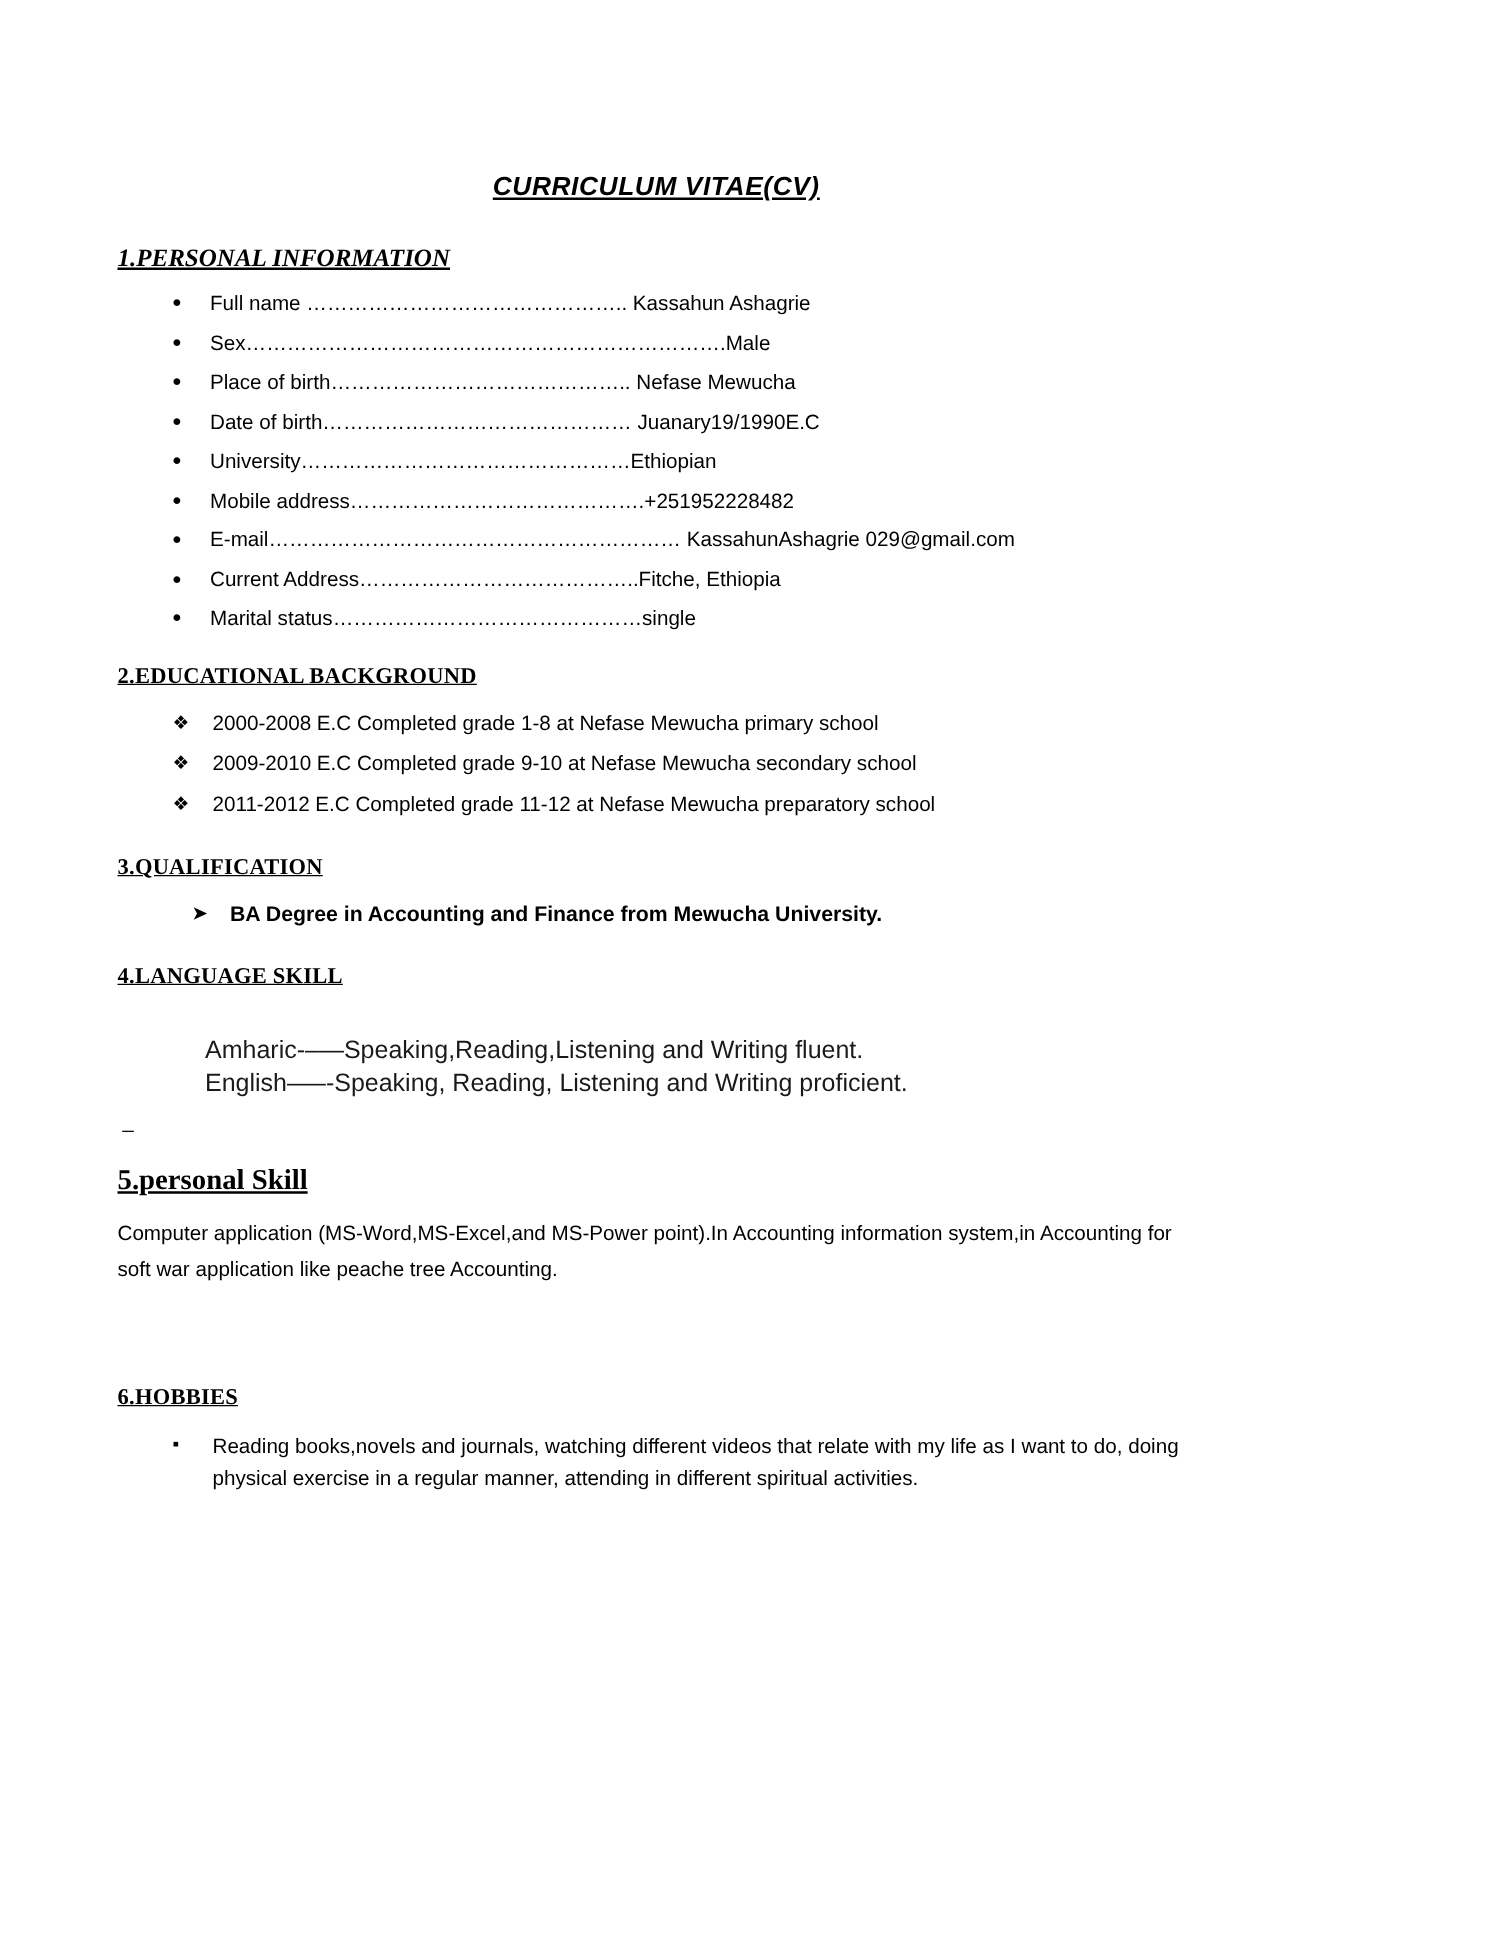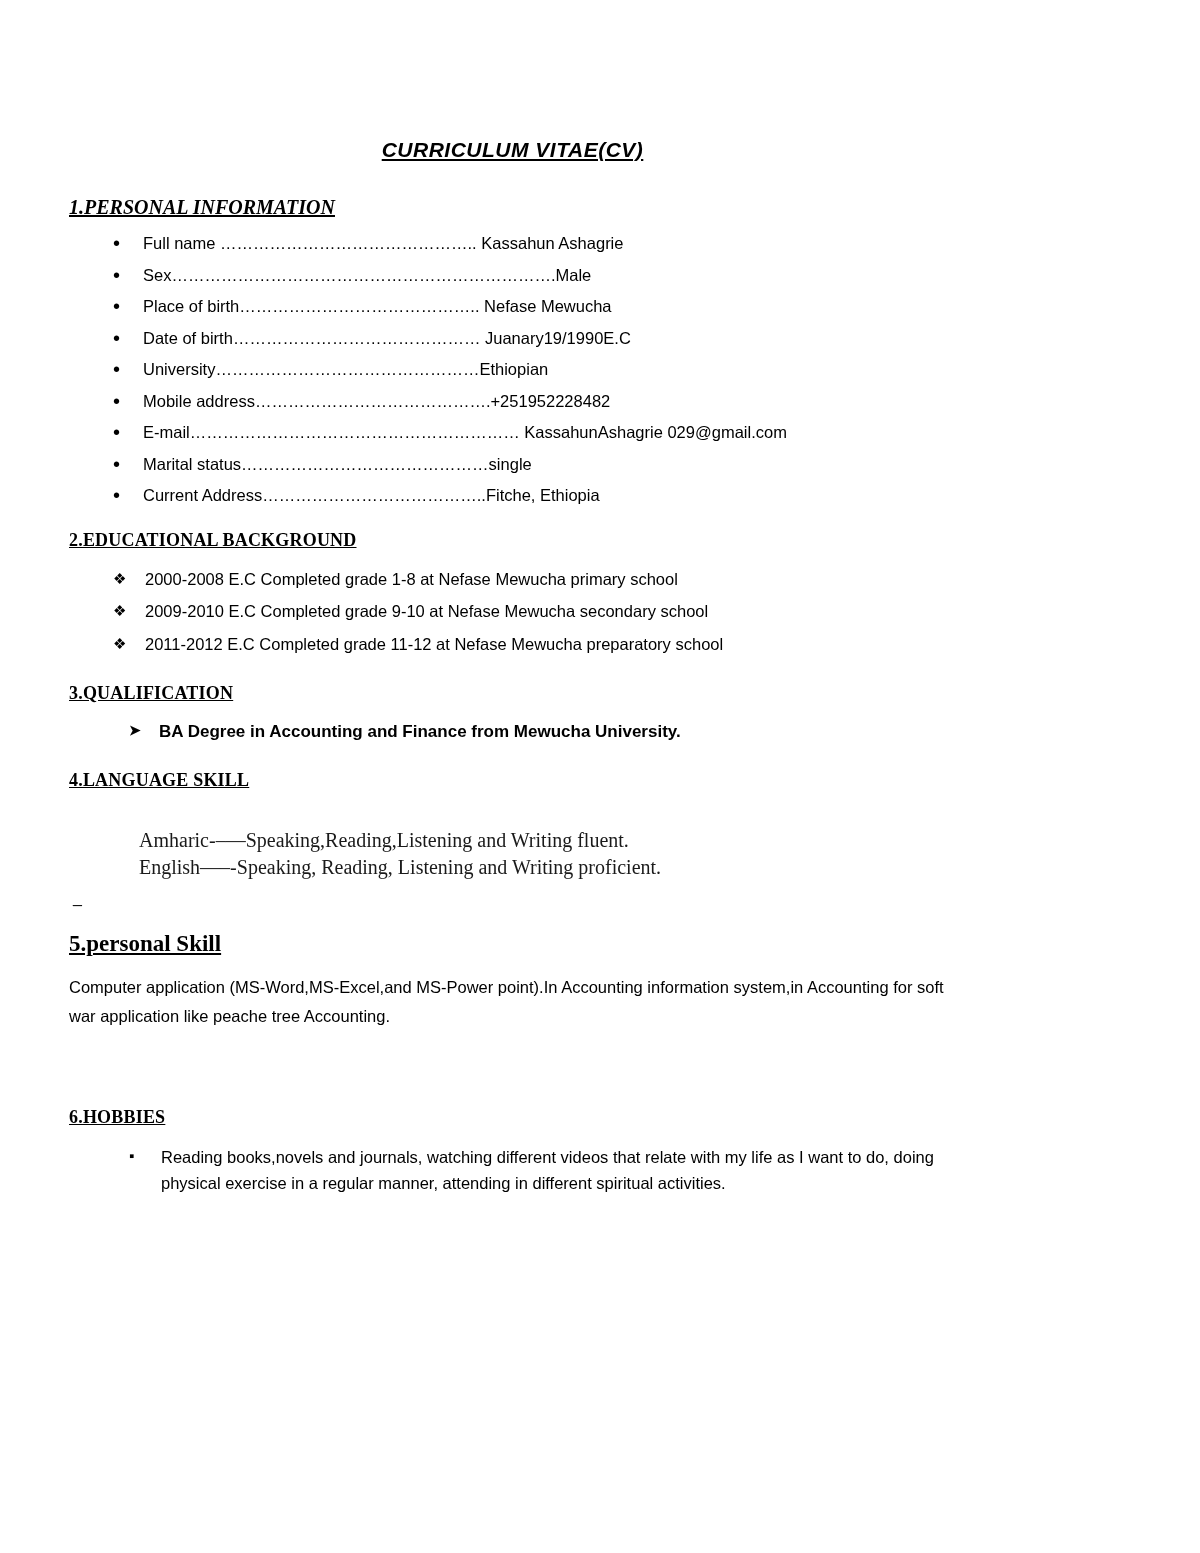--- a/index.html
+++ b/index.html
@@ -12,21 +12,21 @@
     height: 1553px;
     font-family: "Liberation Sans", sans-serif;
     color: #000000;
     position: relative;
     overflow: hidden;
   }
   .page {
     width: 1096px;
     height: 1553px;
     box-sizing: border-box;
-    padding: 120px 140px 40px 69px;
+    padding: 120px 140px 40px 94px;
     position: relative;
   }
   .doc-title {
     text-align: center;
     font-size: 21px;
     font-weight: bold;
     font-style: italic;
     text-decoration: underline;
     letter-spacing: 0.5px;
     margin: 18px 0 34px 0;
@@ -109,34 +109,33 @@
   }
   ul.squares {
     list-style: none;
     margin: 0;
     padding: 0 0 0 44px;
   }
   ul.squares li {
     font-size: 16.5px;
     line-height: 1.6;
     padding: 0 0 0 32px;
-    margin: 16px;
+    margin: 0;
     position: relative;
   }
   ul.squares li::before {
     content: "\25AA";
     position: absolute;
     left: 0;
     top: 0;
     font-size: 15px;
   }
   .lang-block {
     margin: 0 0 4px 0;
     padding: 20px 0 0 70px;
-    font-family: Liberation Serif, serif;
   }
   .lang-line {
     font-size: 20px;
     line-height: 1.35;
     color: #1a1a1a;
   }
   .dash-line {
     font-size: 16px;
     margin: 8px 0 24px 0;
     padding-left: 4px;
@@ -158,22 +157,22 @@
 
   <h2 class="section-head">1.PERSONAL INFORMATION</h2>
   <ul class="bullets">
     <li>Full name ……………………………………….. Kassahun Ashagrie</li>
     <li>Sex…………………………………………………………….Male</li>
     <li>Place of birth…………………………………….. Nefase Mewucha</li>
     <li>Date of birth……………………………………… Juanary19/1990E.C</li>
     <li>University…………………………………………Ethiopian</li>
     <li>Mobile address…………………………………….+251952228482</li>
     <li>E-mail…………………………………………………… KassahunAshagrie 029@gmail.com</li>
+    <li>Current  Address…………………………………..Fitche, Ethiopia</li>
     <li>Marital status………………………………………single</li>
-    <li>Current  Address…………………………………..Fitche, Ethiopia</li>
   </ul>
 
   <h2 class="section-head plain">2.EDUCATIONAL  BACKGROUND</h2>
   <ul class="diamonds">
     <li>2000-2008 E.C Completed grade  1-8 at Nefase Mewucha primary school</li>
     <li>2009-2010 E.C Completed grade  9-10 at Nefase Mewucha secondary school</li>
     <li>2011-2012 E.C Completed grade 11-12 at Nefase Mewucha preparatory school</li>
   </ul>
 
   <h2 class="section-head plain">3.QUALIFICATION </h2>

